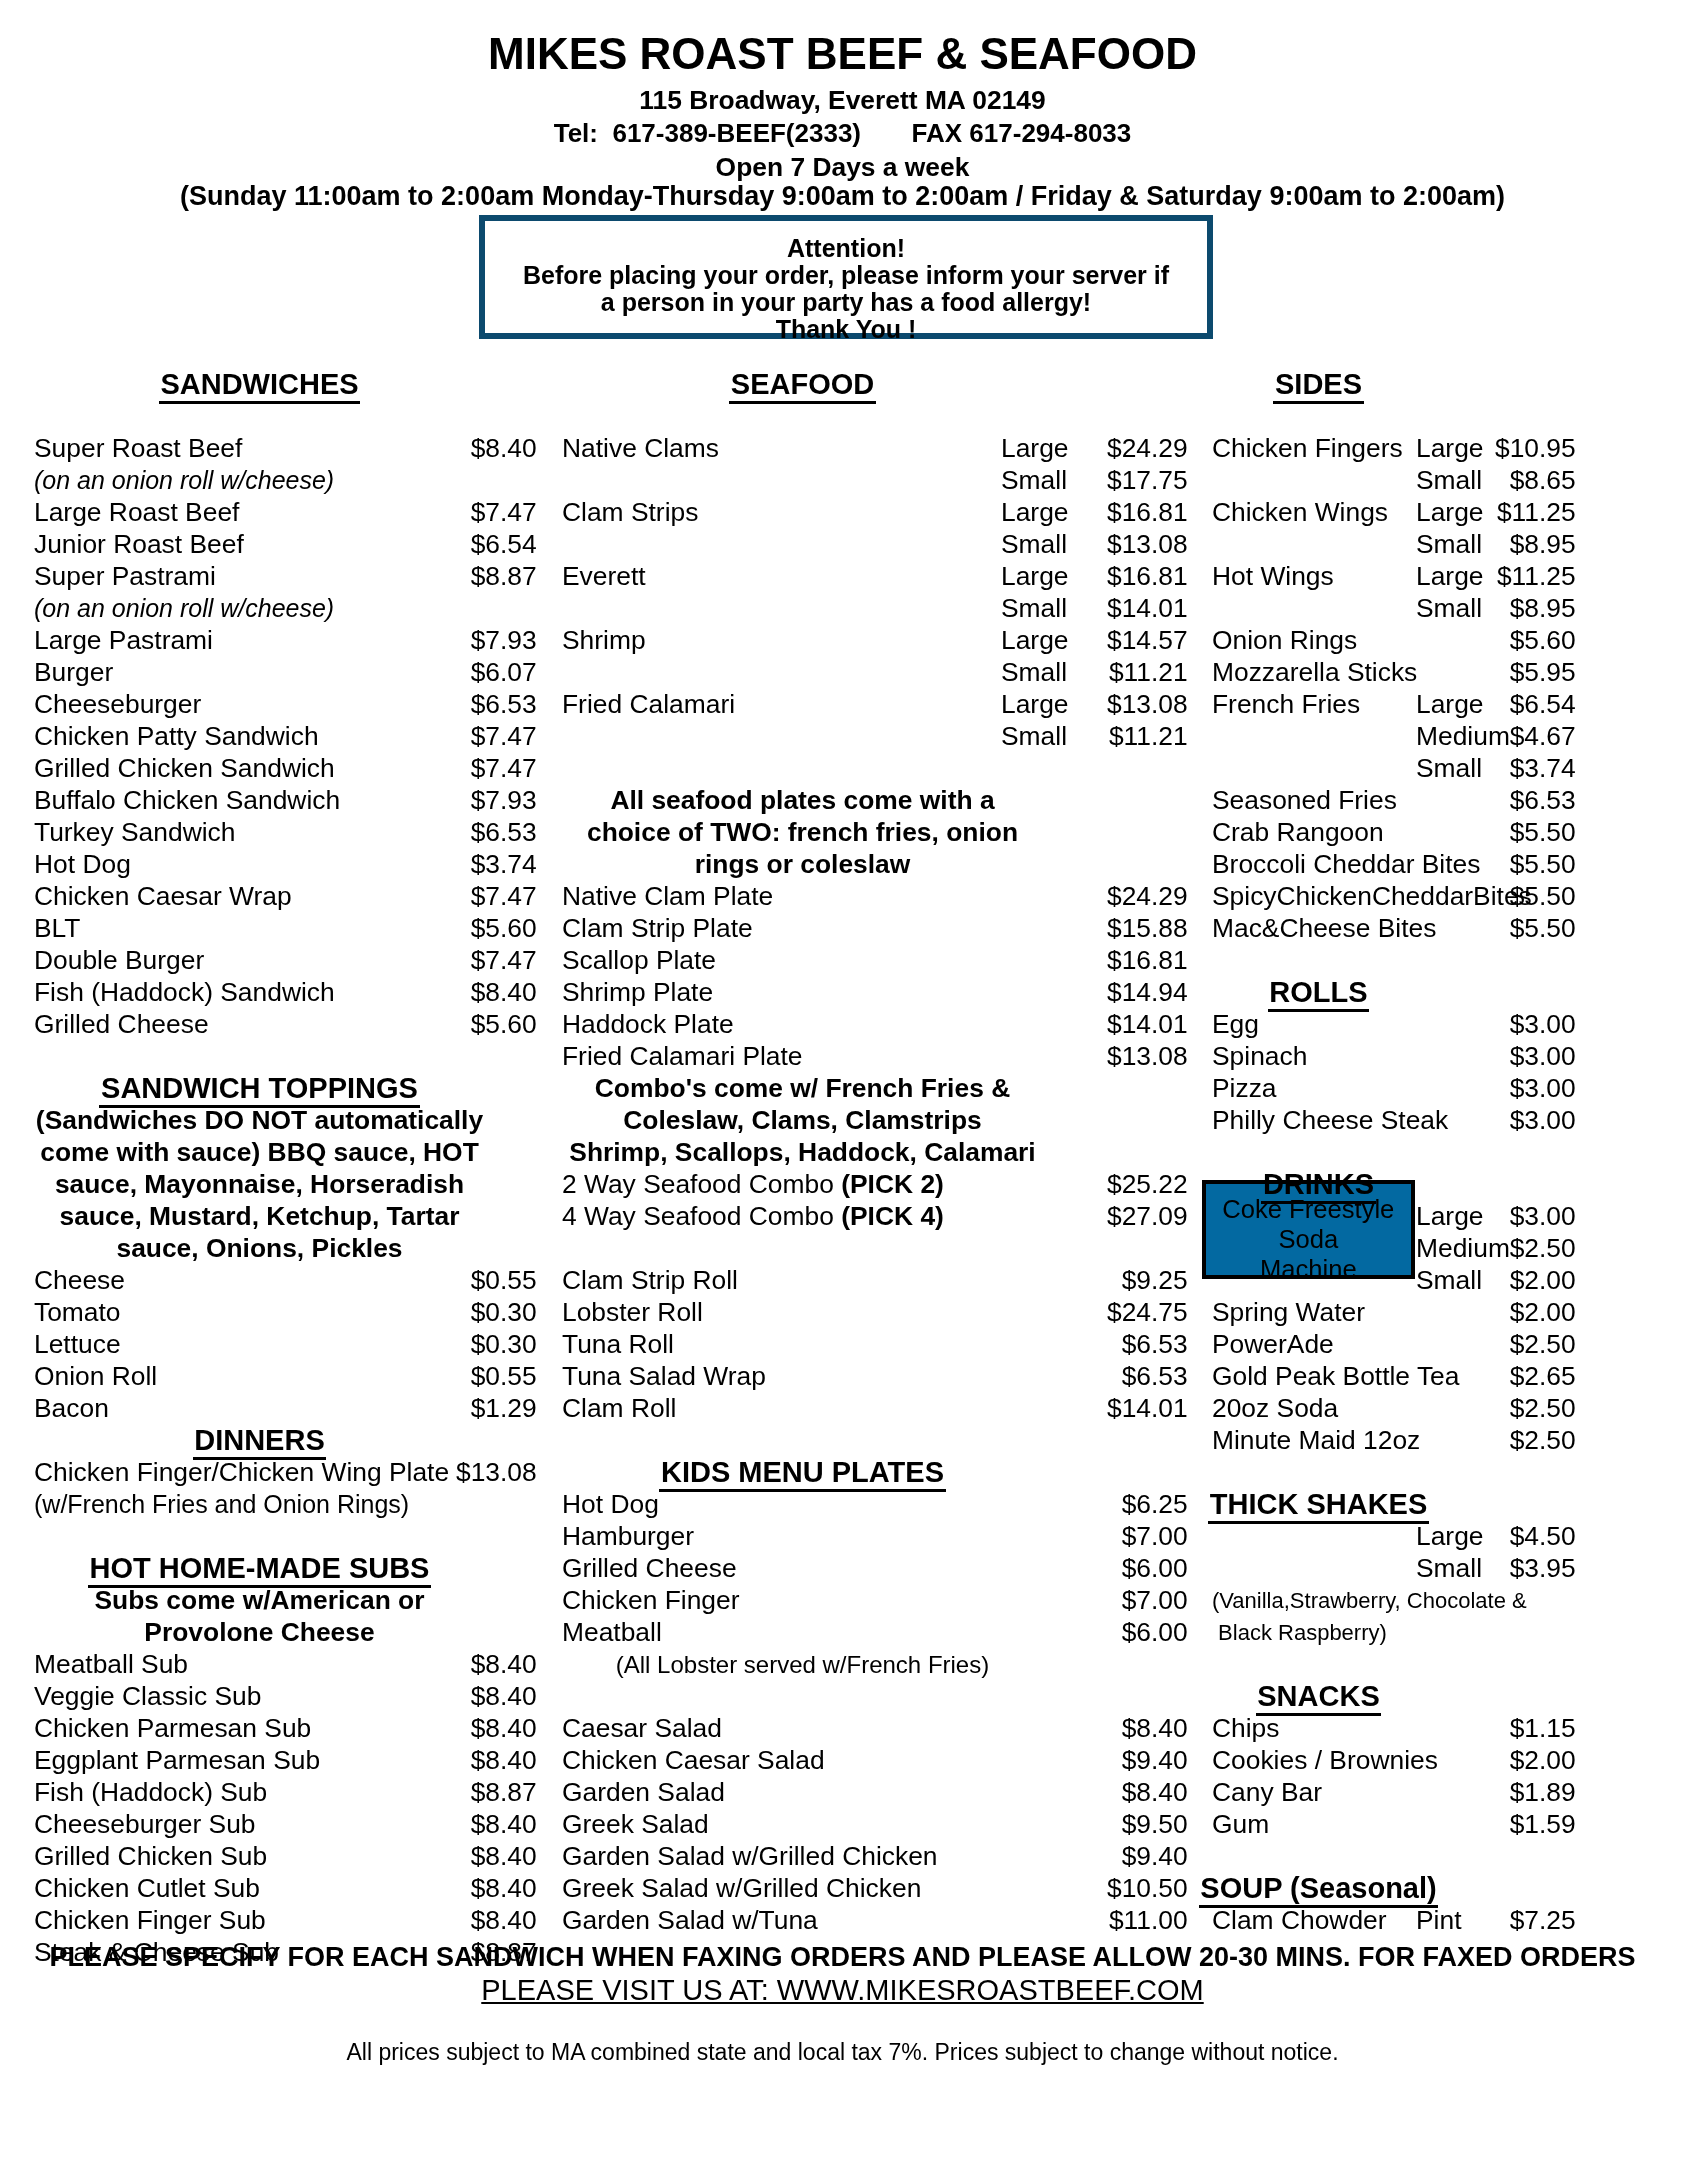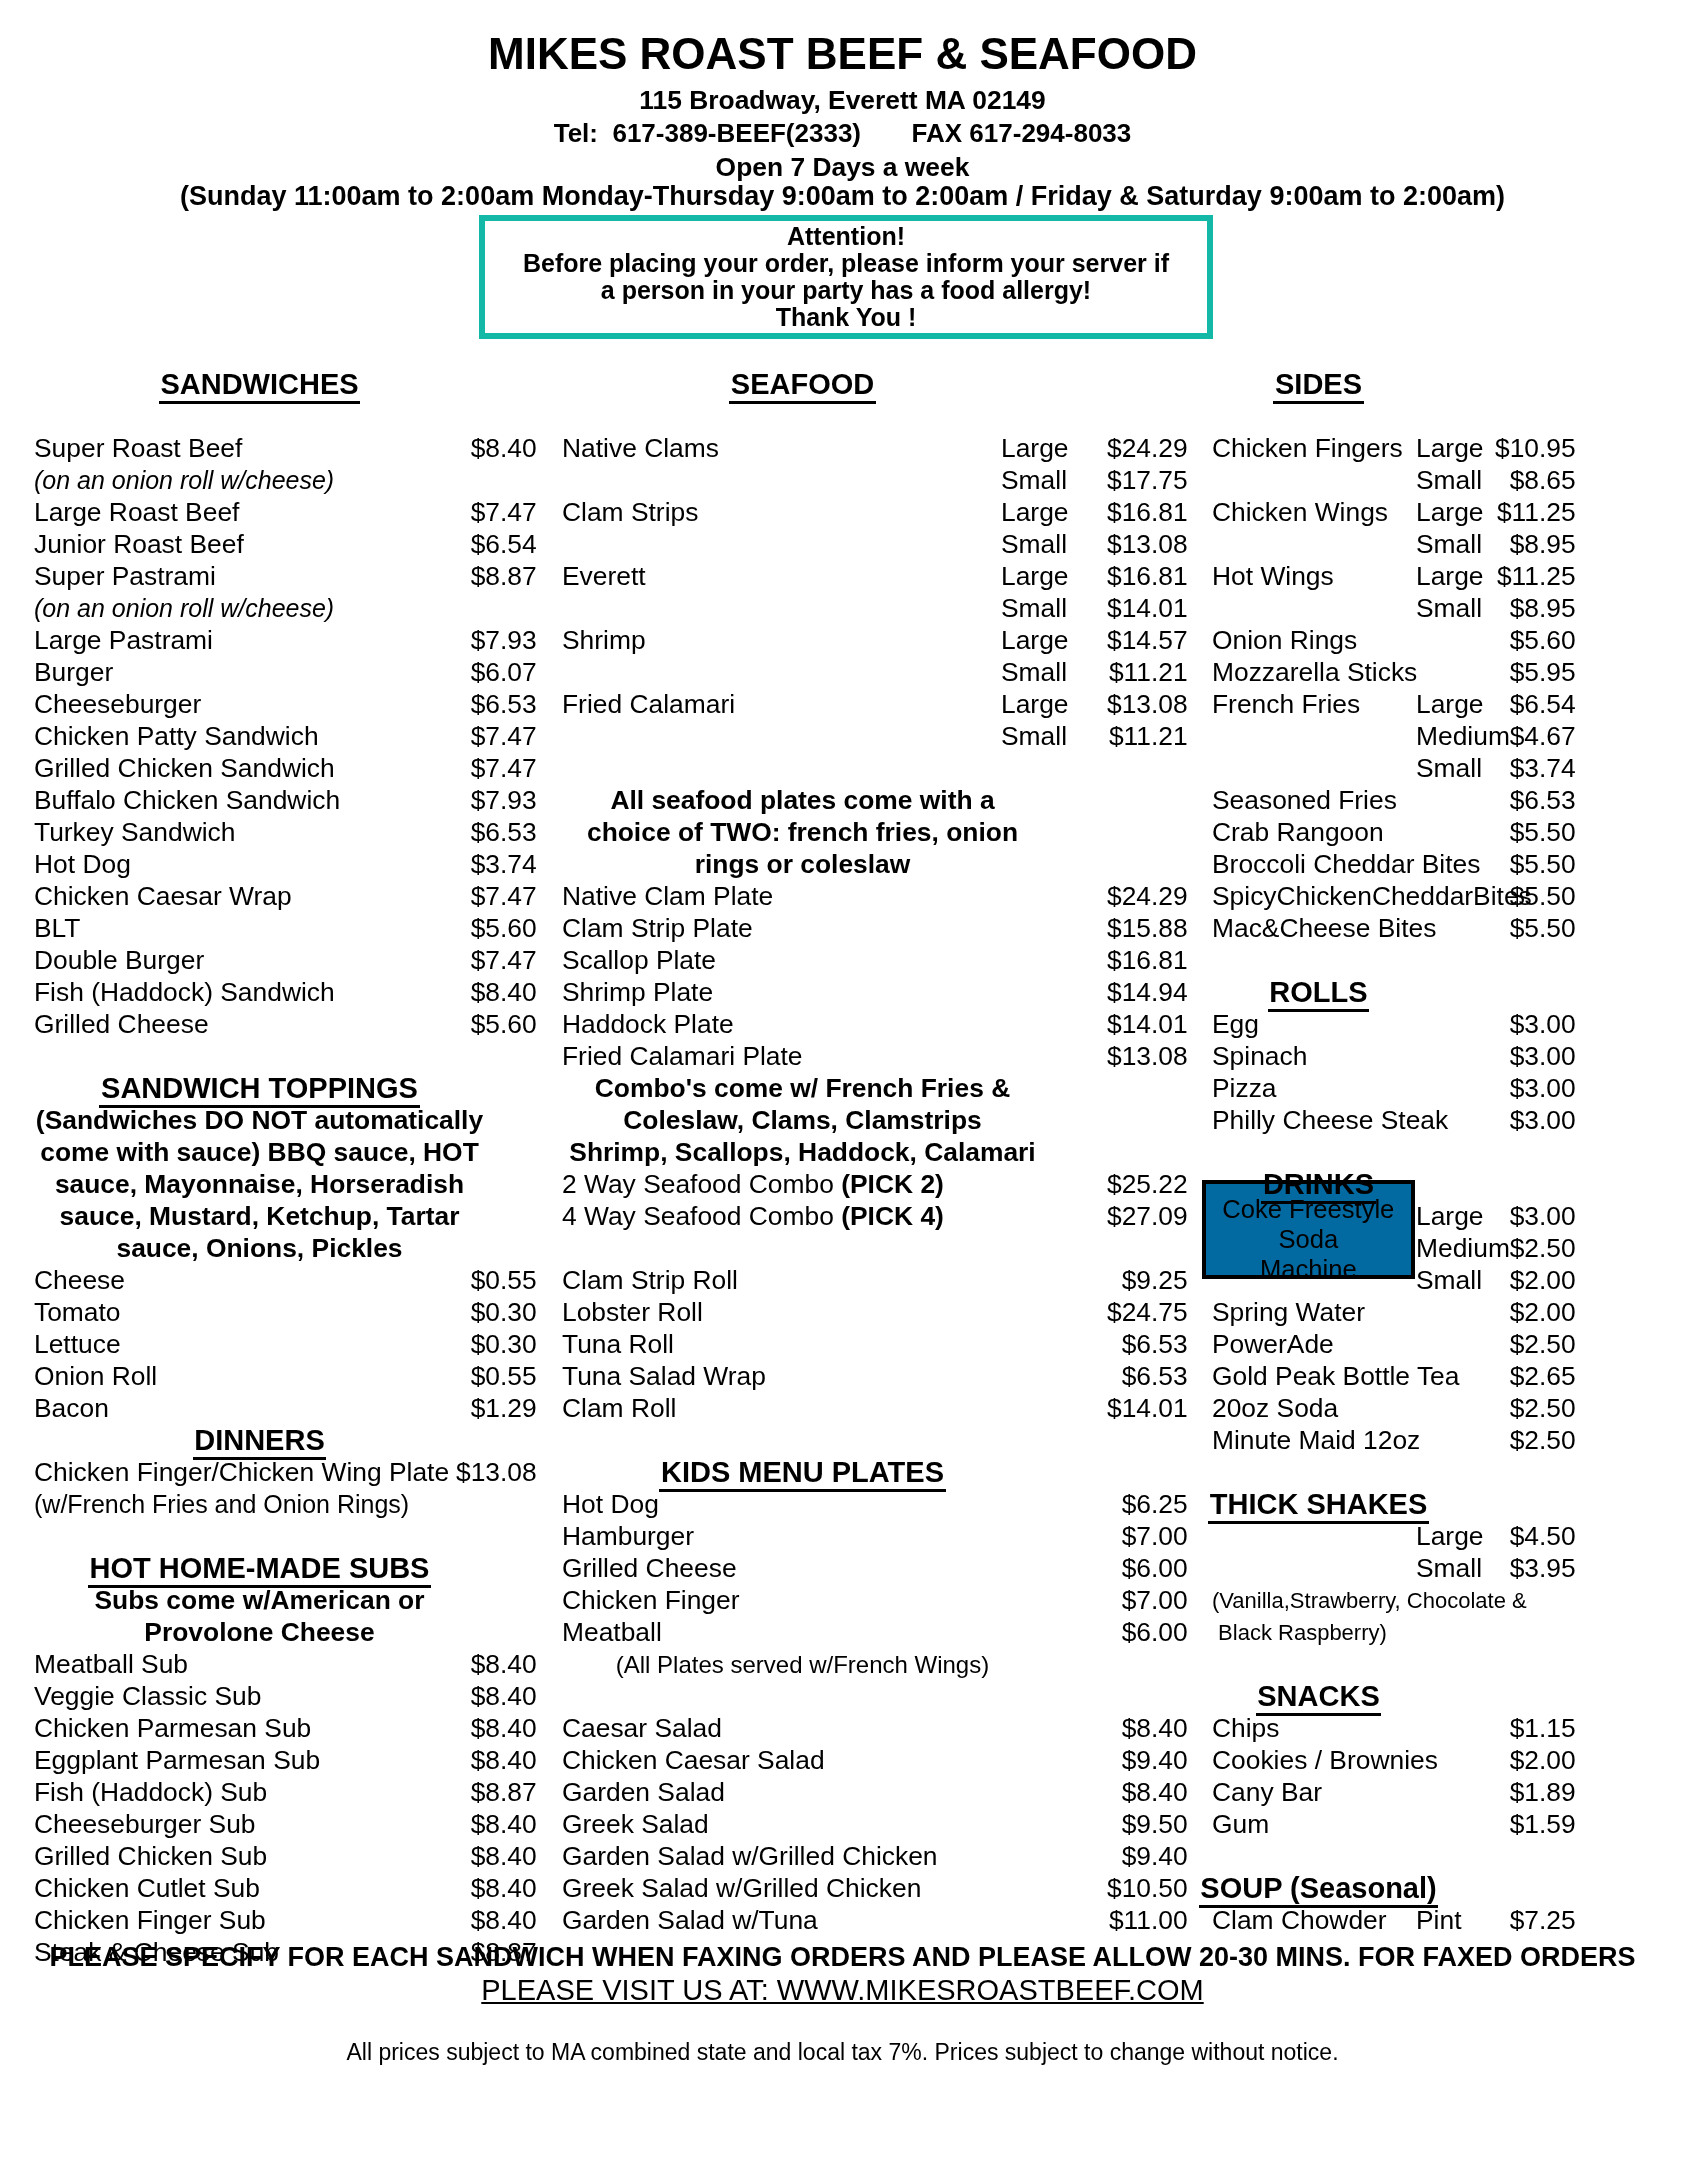--- a/index.html
+++ b/index.html
@@ -9,21 +9,21 @@
   }
   .hline{position:absolute; left:0; right:0; text-align:center; font-weight:bold; white-space:pre;}
   #title{top:29px; font-size:44px; letter-spacing:0px;}
   #addr{top:85px; font-size:26.4px;}
   #tel{top:118px; font-size:26px;}
   #open{top:152px; font-size:26.4px;}
   #hours{top:181px; font-size:27px;}
 
   .attention{
     position:absolute; left:479px; top:215px; width:734px; height:124px;
-    border:6px solid #14b8a6; box-sizing:border-box; padding-top:2px;
+    border:6px solid #0c4a6e; box-sizing:border-box; padding-top:14px;
     text-align:center; font-weight:bold; font-size:25px; line-height:27px;
   }
 
   .col{position:absolute; top:369px;}
   #col-left{left:34px; width:507px;}
   #col-mid{left:562px; width:630px;}
   #col-right{left:1212px; width:368px;}
 
   .row{position:relative; height:32px; font-size:26.4px; line-height:31px; white-space:nowrap;}
   .row .price{position:absolute; right:4.3px;}
@@ -252,21 +252,21 @@
           <span class="sec-text">KIDS MENU PLATES</span>
         </div>
       </div>
       <div class="row t-i"><span class="name">Hot Dog</span><span class="price">$6.25</span></div>
       <div class="row t-i"><span class="name">Hamburger</span><span class="price">$7.00</span></div>
       <div class="row t-i"><span class="name">Grilled Cheese</span><span class="price">$6.00</span></div>
       <div class="row t-i"><span class="name">Chicken Finger</span><span class="price">$7.00</span></div>
       <div class="row t-i"><span class="name">Meatball</span><span class="price">$6.00</span></div>
       <div class="row t-nr">
         <div class="wbox">
-          <span class="note">(All Plates served w/French Wings)</span>
+          <span class="note">(All Lobster served w/French Fries)</span>
         </div>
       </div>
       <div class="row t-b"></div>
       <div class="row t-i"><span class="name">Caesar Salad</span><span class="price">$8.40</span></div>
       <div class="row t-i"><span class="name">Chicken Caesar Salad</span><span class="price">$9.40</span></div>
       <div class="row t-i"><span class="name">Garden Salad</span><span class="price">$8.40</span></div>
       <div class="row t-i"><span class="name">Greek Salad</span><span class="price">$9.50</span></div>
       <div class="row t-i"><span class="name">Garden Salad w/Grilled Chicken</span><span class="price">$9.40</span></div>
       <div class="row t-i"><span class="name">Greek Salad w/Grilled Chicken</span><span class="price">$10.50</span></div>
       <div class="row t-i"><span class="name">Garden Salad w/Tuna</span><span class="price">$11.00</span></div>

